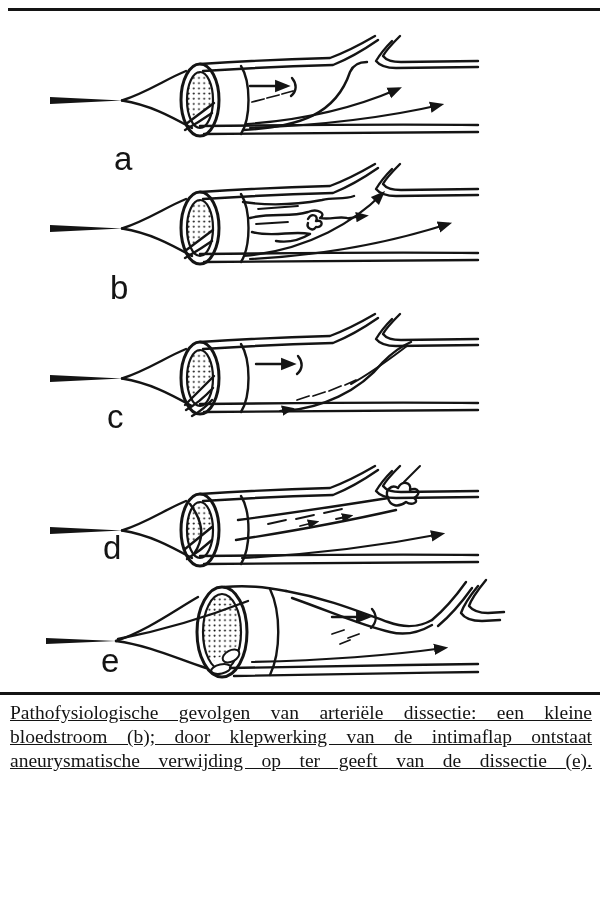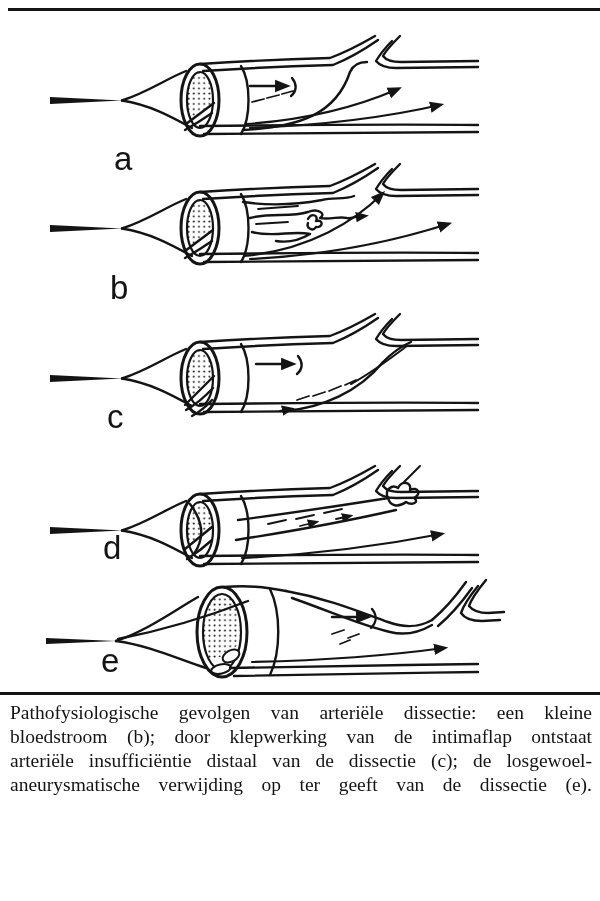--- a/index.html
+++ b/index.html
@@ -24,21 +24,21 @@
     font-family:"Liberation Sans", sans-serif;
     font-size:33px;line-height:1;color:#141414;
   }
   .p-a .panel-label{left:114px;top:112px;}
   .p-b .panel-label{left:110px;top:108px;}
   .p-c .panel-label{left:107px;top:97px;}
   .p-d .panel-label{left:103px;top:93px;}
   .p-e .panel-label{left:101px;top:72px;}
   .caption{
     position:absolute;top:701px;left:10px;width:582px;
-    font-size:19.5px;line-height:24.1px;
+    font-size:19.5px;line-height:24.1px;text-decoration:underline;
   }
   .cap-line{
     text-align:justify;
     text-align-last:justify;
   }
   g.ink{stroke:#141414;stroke-width:2.4;fill:none;stroke-linecap:round;stroke-linejoin:round;}
   .fat{stroke-width:3;}
   .thin{stroke-width:1.8;}
   .fill-ink{fill:#141414;stroke:none;}
 </style>
@@ -282,15 +282,14 @@
     </g>
   </svg>
   <div class="panel-label">e</div>
 </div>
 
 <div class="rule mid-rule"></div>
 
 <div class="caption">
   <div class="cap-line">Pathofysiologische gevolgen van arteriële dissectie: een kleine</div>
   <div class="cap-line">bloedstroom (b); door klepwerking van de intimaflap ontstaat</div>
-  <div class="cap-line">arteriële insufficiëntie distaal van de dissectie (c); de losgewoel-</div>
   <div class="cap-line">aneurysmatische verwijding op ter geeft van de dissectie (e).</div>
 </div>
 
 </body></html>

